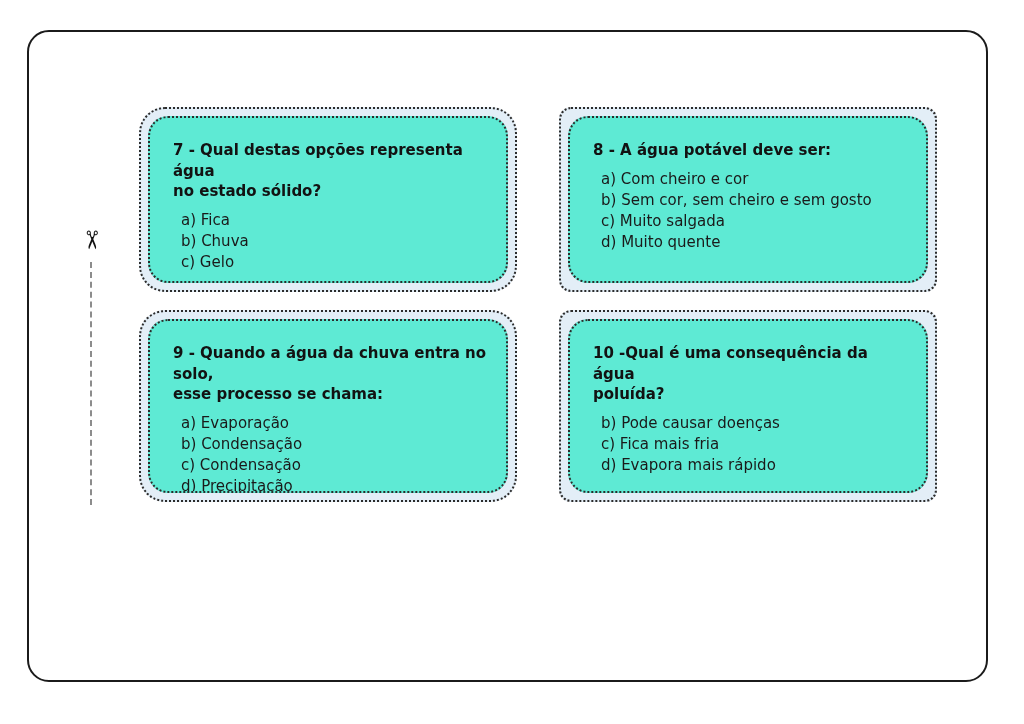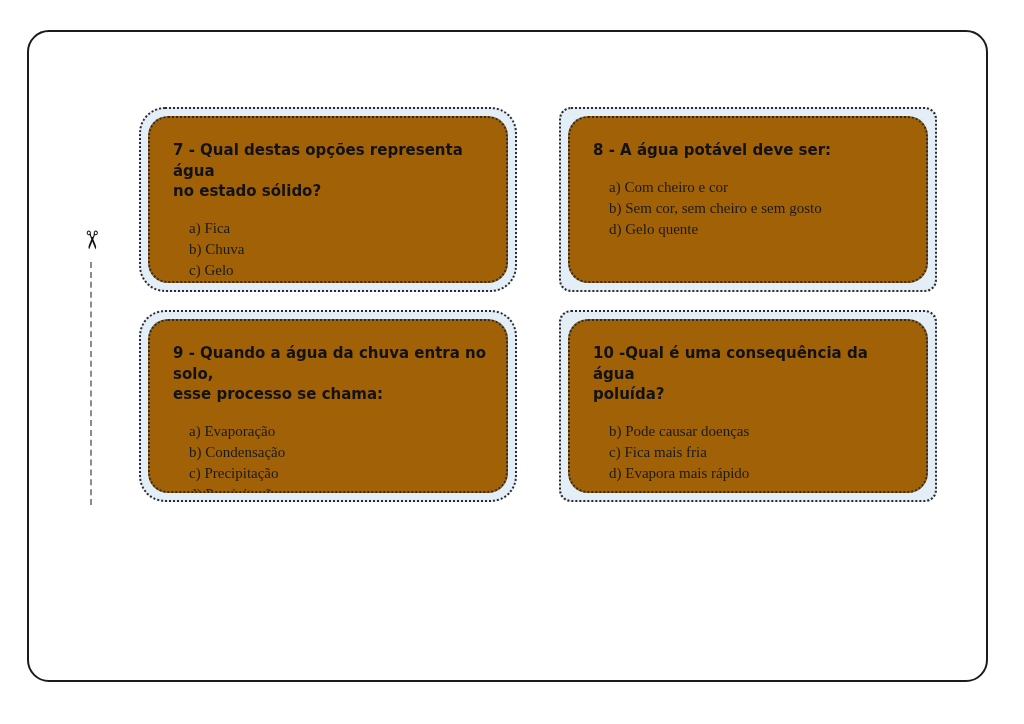--- a/index.html
+++ b/index.html
@@ -81,40 +81,39 @@
   .card.col-right { left: 420px; border-radius: 12px; }
   .card.row-top    { top: 0;    height: 185px; }
   .card.row-bottom { top: 203px; height: 192px; }
 
   .card-inner {
     box-sizing: border-box;
     width: 100%;
     height: 100%;
     border: 2px dotted #2b2b2b;
     border-radius: 20px;
-    background: #a16207;
+    background: #5eead4;
     padding: 22px 18px 10px 23px;
     overflow: hidden;
   }
   .card.row-bottom .card-inner {
   }
 
   .q-title {
     font-size: 15px;
     font-weight: bold;
     color: #121212;
     line-height: 20.5px;
     margin: 0 0 1px 0;
     white-space: pre-line;
   }
   .q-options {
     list-style: none;
-    margin: 16px;
+    margin: 8px;
     padding: 0;
-    font-family: Liberation Serif, serif;
   }
   .q-options li {
     font-size: 15px;
     font-weight: normal;
     color: #1a1a1a;
     line-height: 21px;
   }
 </style>
 </head>
 <body>
@@ -139,33 +138,34 @@
         </ul>
       </div>
     </div>
 
     <div class="card col-right row-top">
       <div class="card-inner">
         <div class="q-title">8 - A água potável deve ser:</div>
         <ul class="q-options">
           <li>a) Com cheiro e cor</li>
           <li>b) Sem cor, sem cheiro e sem gosto</li>
-          <li>d) Gelo quente</li>
+          <li>c) Muito salgada</li>
+          <li>d) Muito quente</li>
         </ul>
       </div>
     </div>
 
     <div class="card col-left row-bottom">
       <div class="card-inner">
         <div class="q-title">9 - Quando a água da chuva entra no solo,
 esse processo se chama:</div>
         <ul class="q-options">
           <li>a) Evaporação</li>
           <li>b) Condensação</li>
-          <li>c) Precipitação</li>
+          <li>c) Condensação</li>
           <li>d) Precipitação</li>
         </ul>
       </div>
     </div>
 
     <div class="card col-right row-bottom">
       <div class="card-inner">
         <div class="q-title">10 -Qual é uma consequência da água
 poluída?</div>
         <ul class="q-options">

